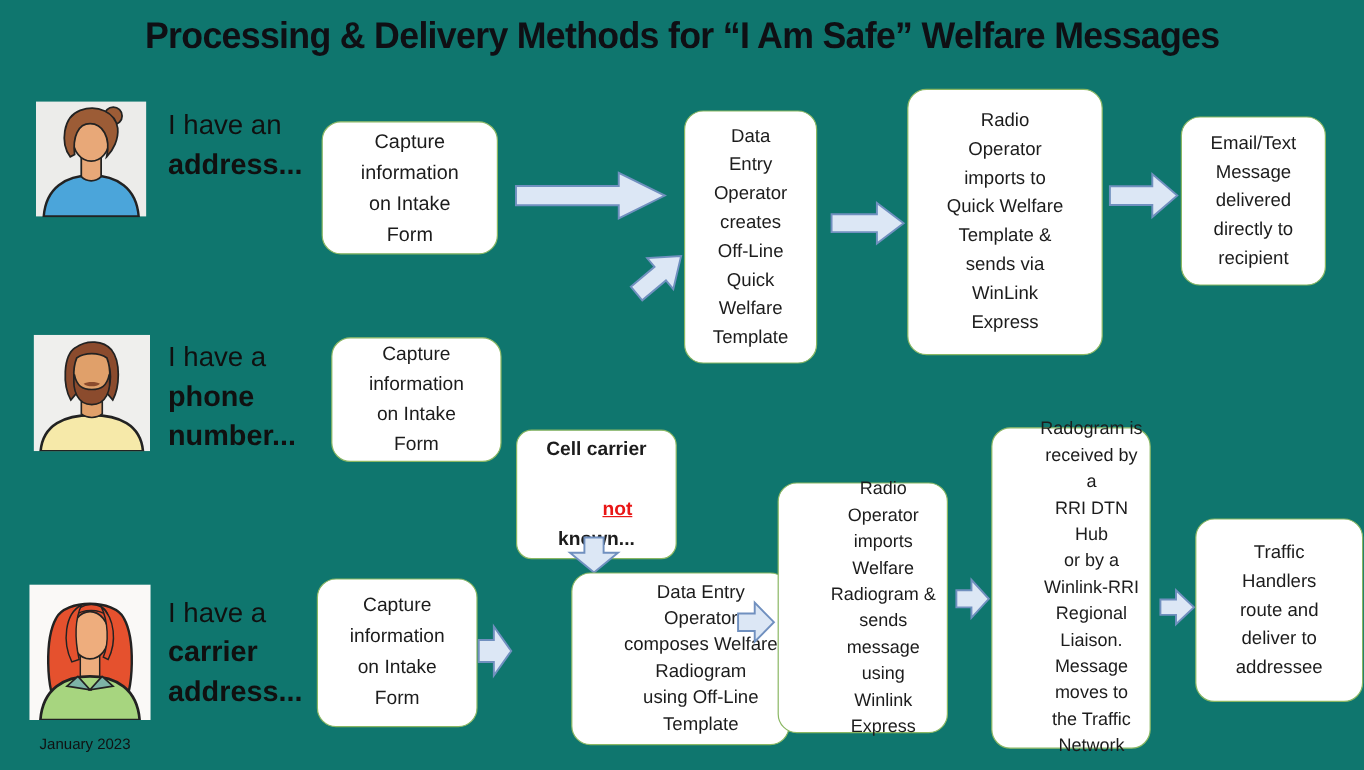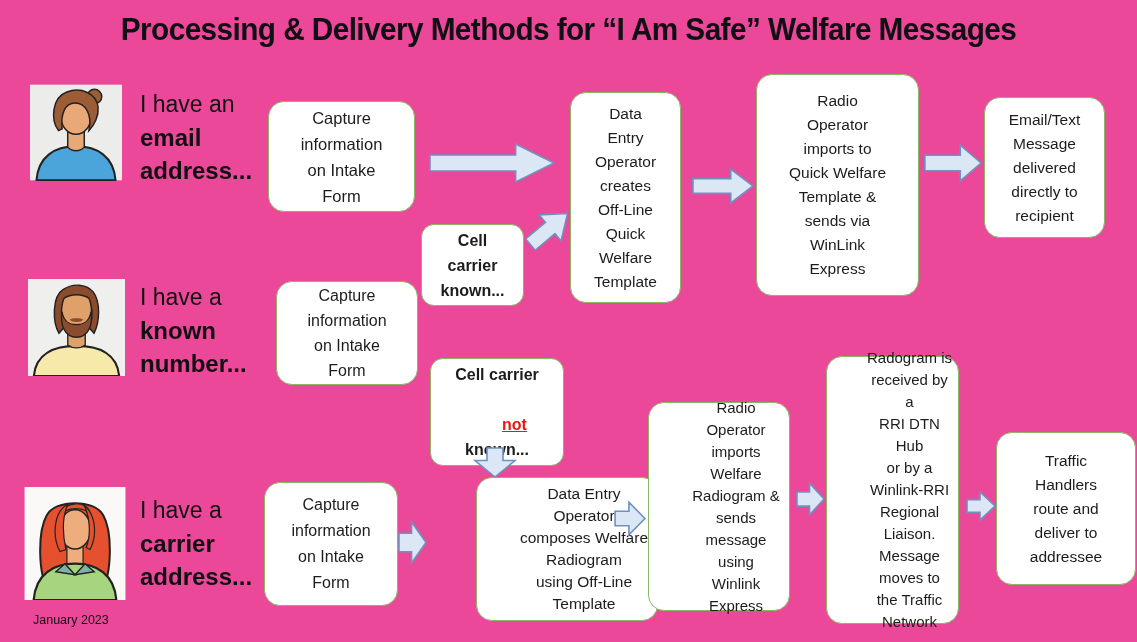--- a/index.html
+++ b/index.html
@@ -1,17 +1,17 @@
 <!DOCTYPE html>
 <html><head>
 <meta charset="utf-8">
 <style>
   html,body{margin:0;padding:0;background:#ffffff;}
   #canvas{
-    position:relative;width:1137px;height:642px;background:#ec4899;overflow:hidden;
+    position:relative;width:1137px;height:642px;background:#0f766e;overflow:hidden;
     font-family:"Liberation Sans",sans-serif;color:#1b1b1b;
   }
   .title{
     position:absolute;top:12px;left:0;width:1137px;text-align:center;
     font-size:31px;font-weight:700;letter-spacing:-0.6px;color:#0f0f14;
     transform:scaleX(.96);transform-origin:center;
   }
   .node{
     position:absolute;box-sizing:border-box;background:#ffffff;
     border:1.7px solid #8ab763;border-radius:16px;
@@ -46,21 +46,20 @@
       <path d="M7,104 C9,78 27,67 50,67 C73,67 91,78 93,104 Z" fill="#4ba5da" stroke="#222" stroke-width="2.2"></path>
       <path d="M41,50 h18 v18 c-5,5 -13,5 -18,0 Z" fill="#e8a878" stroke="#222" stroke-width="1.6"></path>
       <ellipse cx="50" cy="34" rx="16.5" ry="20" fill="#e8a878" stroke="#222" stroke-width="1.6"></ellipse>
       <circle cx="70" cy="13" r="8" fill="#9c5c36" stroke="#222" stroke-width="1.6"></circle>
       <path d="M31,50 C22,38 24,14 40,8 C56,2 72,10 74,24 C75,34 70,44 64,50 C68,32 60,20 49,20 C38,20 33,32 35,48 Z" fill="#9c5c36" stroke="#222" stroke-width="1.6"></path>
     </svg>
   </div>
 
   <div class="actor-label" style="left:140px;top:88px;">
     <span class="n">I have an</span>
-    <span class="b">email</span>
     <span class="b">address...</span>
   </div>
 
   <div class="node capture" style="left:268px;top:101px;width:147px;height:111px;">
     <span class="node-text">Capture
 information
 on Intake
 Form</span>
   </div>
 
@@ -119,36 +118,31 @@
       <path d="M41,54 h18 v14 c-5,4 -13,4 -18,0 Z" fill="#e0a06a" stroke="#222" stroke-width="1.4"></path>
       <path d="M32,56 C25,44 25,18 36,11 C46,4 60,5 67,13 C75,23 74,45 68,56 L63,50 C68,38 67,24 58,19 C48,14 38,20 36,32 C35,40 36,46 37,50 Z" fill="#8b4b2d" stroke="#222" stroke-width="1.5"></path>
       <path d="M37,20 C44,15 56,15 63,20 C67,30 66,44 61,51 C55,58 45,58 39,51 C34,44 33,30 37,20 Z" fill="#e0a06a" stroke="#222" stroke-width="1.5"></path>
       <path d="M35,34 C33,48 38,60 50,60 C62,60 67,48 65,34 C63,44 58,47 50,47 C42,47 37,44 35,34 Z" fill="#8b4b2d" stroke="#222" stroke-width="1.4"></path>
       <path d="M43,42 C46,40 54,40 57,42 C54,45 46,45 43,42 Z" fill="#8b4b2d"></path>
     </svg>
   </div>
 
   <div class="actor-label" style="left:140px;top:281px;">
     <span class="n">I have a</span>
-    <span class="b">known</span>
+    <span class="b">phone</span>
     <span class="b">number...</span>
   </div>
 
   <div class="node capture" style="left:276px;top:281px;width:142px;height:104px;font-size:16px;line-height:25px;">
     <span class="node-text">Capture
 information
 on Intake
 Form</span>
   </div>
 
-  <div class="node bold" style="left:421px;top:224px;width:103px;height:82px;border-radius:13px;">
-    <span class="node-text">Cell
-carrier
-known...</span>
-  </div>
 
   <div class="arrow" style="left:524px;top:211px;width:50px;height:36px;transform:rotate(-40deg);">
     <svg viewBox="0 0 64 34" preserveAspectRatio="none">
         <polygon points="1,10 34,10 34,1 63,17 34,33 34,24 1,24"></polygon>
       </svg>
   </div>
 
   <div class="node bold" style="left:430px;top:358px;width:134px;height:108px;border-radius:13px;">
     <span class="node-text"><span>Cell carrier</span><br>
       <span class="not-word">not</span><span> known...</span>

